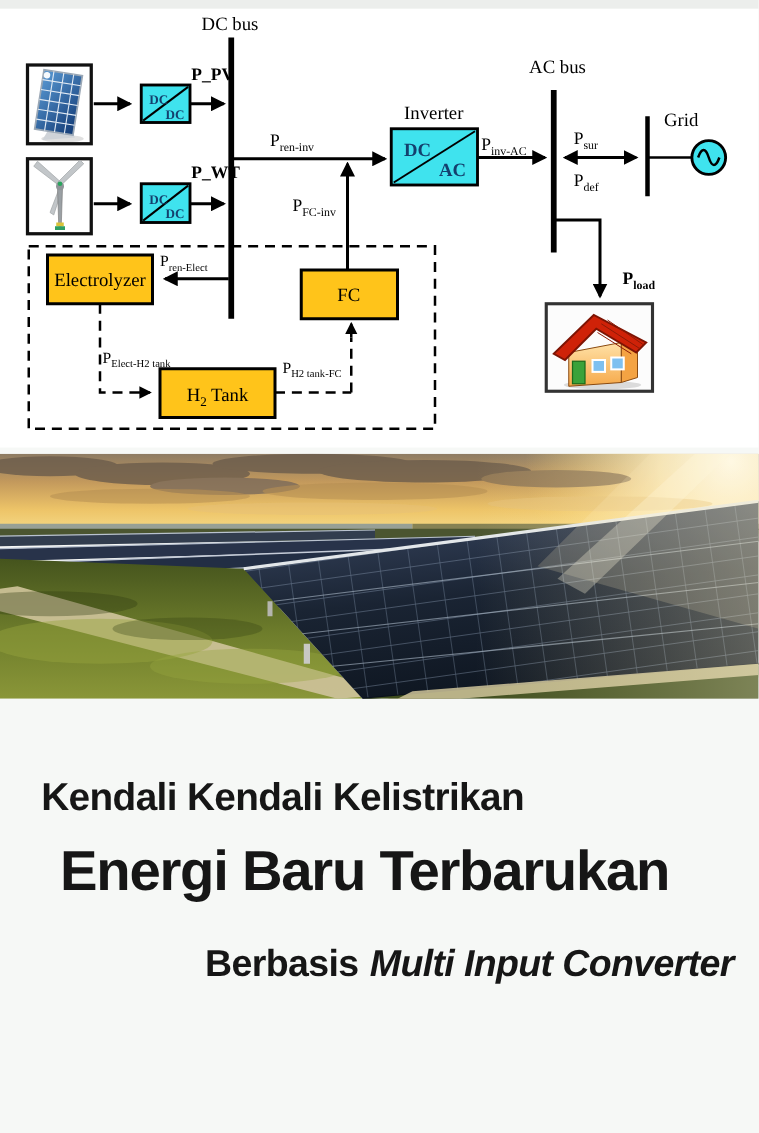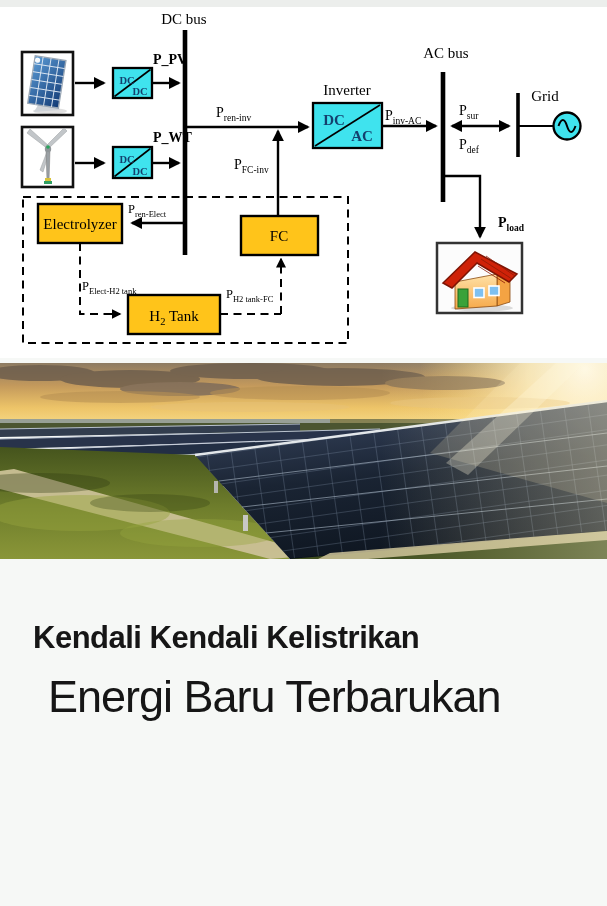--- a/index.html
+++ b/index.html
@@ -18,21 +18,21 @@
   .bus{stroke:#000;stroke-width:4.6;}
   .thin{stroke:#000;stroke-width:2;}
   .dash{stroke:#000;stroke-width:2;stroke-dasharray:8 5.5;fill:none;}
   .cyan-box{fill:var(--converter_fill,#3fe3ee);stroke:#000;stroke-width:2.3;}
   .gold-box{fill:var(--storage_fill,#ffc41a);stroke:#000;stroke-width:2.4;}
   .ctext{fill:var(--converter_text,#14406e);font-weight:bold;font-family:"Liberation Serif",serif;}
   .diag{stroke:#000;stroke-width:1.6;}
   .boxtext{font-family:"Liberation Serif",serif;font-size:15px;fill:#000;}
   
   .t1{position:absolute;left:33px;top:620px;font-size:31px;font-weight:700;letter-spacing:-0.5px;color:var(--title_text,#161616);}
-  .t2{position:absolute;left:48px;top:671px;font-size:45px;font-weight:400;letter-spacing:-1px;color:var(--title_text,#161616);}
+  .t2{position:absolute;left:48px;top:671px;font-size:45px;font-weight:700;letter-spacing:-1px;color:var(--title_text,#161616);}
   .t3{position:absolute;right:20px;top:755px;font-size:30px;font-weight:700;letter-spacing:-0.5px;color:var(--title_text,#161616);white-space:nowrap;}
   .t3 .it{font-style:italic;margin-left:9px;}
   .author{position:absolute;right:24px;top:836px;font-size:46px;font-weight:800;letter-spacing:-1px;color:var(--title_text,#161616);transform:scaleX(0.88);transform-origin:right center;}
   .bottom-bar{position:absolute;left:0;top:886px;width:607px;height:20px;background:var(--bottom_bar,#0d0d0d);}
 </style>
 </head>
 <body>
 
 <div class="cover">
 
@@ -267,16 +267,17 @@
     <g>
       <rect x="380" y="0" width="227" height="196" fill="url(#glintG)" opacity="0.5"></rect>
       <polygon points="520,0 607,0 607,140 430,90" fill="#fff0c4" opacity="0.18"></polygon>
       <polygon points="556,0 584,0 468,112 446,100" fill="#fff7dd" opacity="0.3"></polygon>
     </g>
   </svg>
   </div>
 
   <div class="t1">Kendali Kendali Kelistrikan</div>
   <div class="t2">Energi Baru Terbarukan</div>
+  <div class="t3"><span>Berbasis</span><span class="it">Multi Input Converter</span></div>
   <div class="author">SOEDIBYO</div>
   <div class="bottom-bar"></div>
 
 </div>
 
 </body></html>

